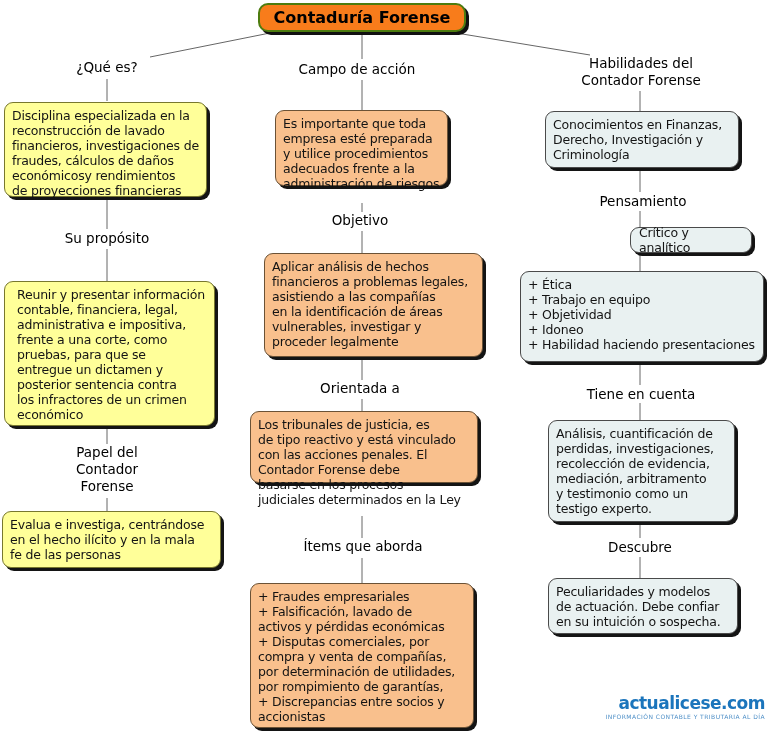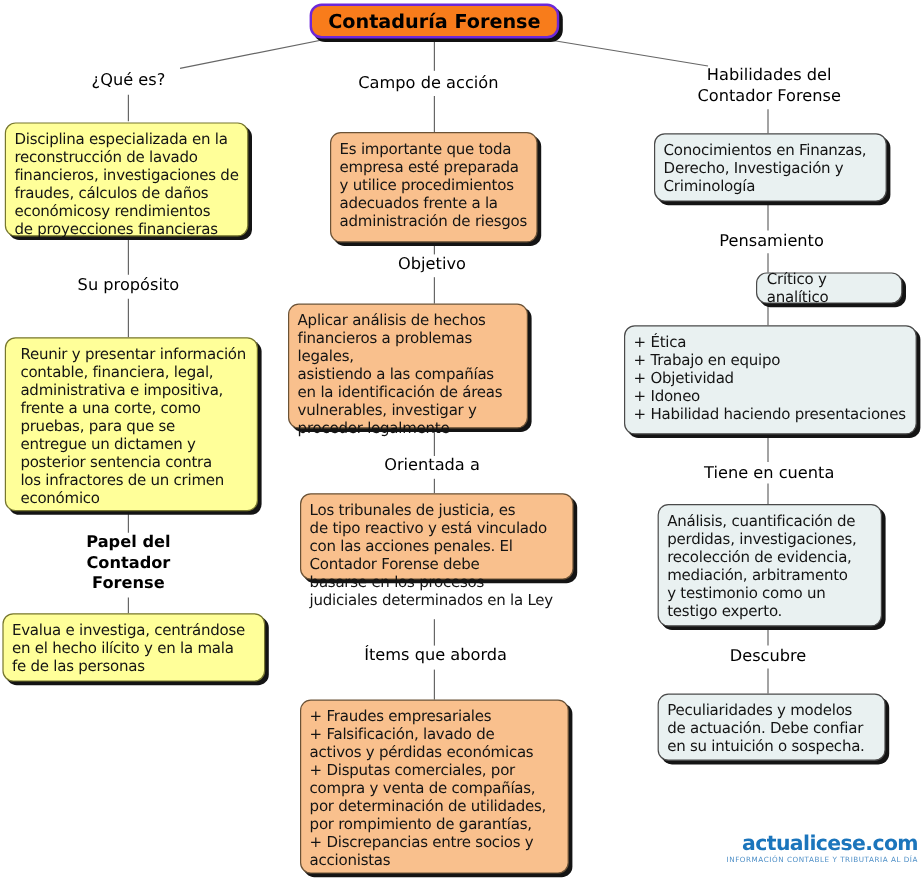--- a/index.html
+++ b/index.html
@@ -10,21 +10,21 @@
     font-family:"DejaVu Sans","Liberation Sans",sans-serif;
     color:#111;
     overflow:hidden;
   }
   .connectors{position:absolute;left:0;top:0;width:768px;height:733px;}
   .connectors line{stroke:var(--c-line,#666);stroke-width:1;}
 
   .title-box{
     position:absolute;left:258px;top:3px;width:204px;height:25px;
     background:var(--c-title,#F87C1B);
-    border:2px solid #6d28d9;border-radius:10px;
+    border:2px solid #4d7c0f;border-radius:10px;
     box-shadow:3px 3px 0 #111;
     display:flex;align-items:center;justify-content:center;
     font-size:16px;font-weight:bold;color:#000;
     letter-spacing:0px;
   }
 
   .lbl{
     position:absolute;transform:translateX(-50%);
     font-size:13.5px;color:#000000;text-align:center;
     white-space:pre-line;line-height:17px;
@@ -102,35 +102,35 @@
   <div class="lbl" style="left:107px;top:230px;">Su propósito</div>
   <div class="node yellow" style="left:4px;top:281px;width:211px;height:145px;padding-left:12px;">Reunir y presentar información
 contable, financiera, legal,
 administrativa e impositiva,
 frente a una corte, como
 pruebas, para que se
 entregue un dictamen y
 posterior sentencia contra
 los infractores de un crimen
 económico</div>
-  <div class="lbl" style="left:107px;top:444px;font-weight:bold;">Papel del
+  <div class="lbl" style="left:107px;top:444px;">Papel del
 Contador
 Forense</div>
   <div class="node yellow" style="left:2px;top:511px;width:219px;height:57px;">Evalua e investiga, centrándose
 en el hecho ilícito y en la mala
 fe de las personas</div>
 
   <div class="lbl" style="left:357px;top:61px;">Campo de acción</div>
-  <div class="node orange" style="left:275px;top:110px;width:173px;height:92px;">Es importante que toda
+  <div class="node orange" style="left:275px;top:110px;width:173px;height:76px;">Es importante que toda
 empresa esté preparada
 y utilice procedimientos
 adecuados frente a la
 administración de riesgos</div>
   <div class="lbl" style="left:360px;top:212px;">Objetivo</div>
-  <div class="node orange" style="left:240px;top:253px;width:200px;height:104px;">Aplicar análisis de hechos
+  <div class="node orange" style="left:264px;top:253px;width:219px;height:104px;">Aplicar análisis de hechos
 financieros a problemas legales,
 asistiendo a las compañías
 en la identificación de áreas
 vulnerables, investigar y
 proceder legalmente</div>
   <div class="lbl" style="left:360px;top:380px;">Orientada a</div>
   <div class="node orange" style="left:250px;top:411px;width:228px;height:72px;">Los tribunales de justicia, es
 de tipo reactivo y está vinculado
 con las acciones penales. El
 Contador Forense debe

